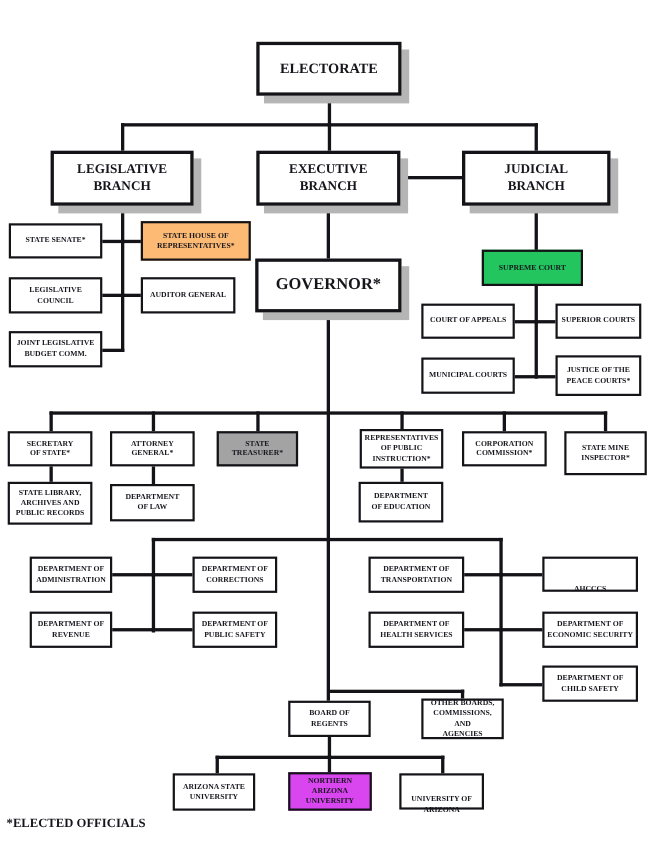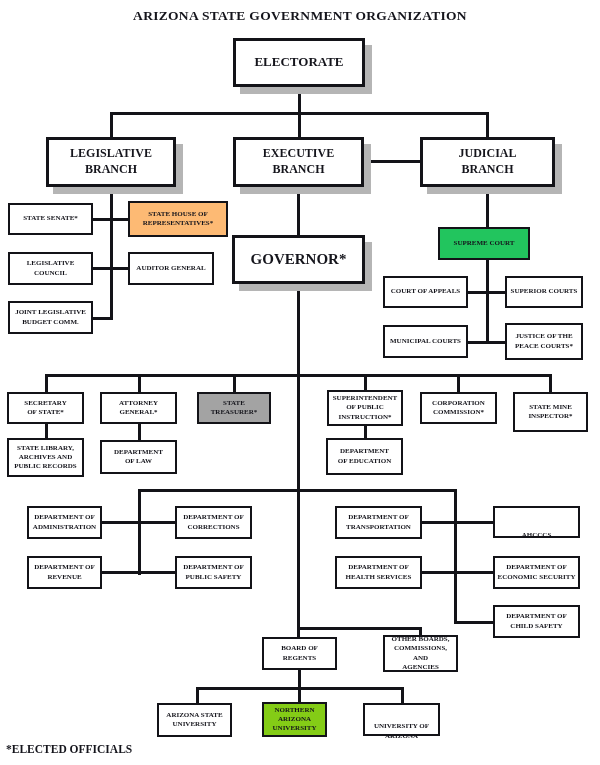--- a/index.html
+++ b/index.html
@@ -53,21 +53,20 @@
   .seg {
     position: absolute;
     background: #131318;
     z-index: 1;
   }
 </style>
 </head>
 <body>
 
 <div id="canvas">
-  <div id="chart-title">ARIZONA STATE GOVERNMENT ORGANIZATION</div>
   <div id="chart-footnote">*ELECTED OFFICIALS</div>
   <div id="chart-body">
       <div class="seg" style="left: 297.5px; top: 85.5px; width: 3px; height: 29px; background: rgb(19, 19, 24);"></div>
       <div class="seg" style="left: 109.5px; top: 111.5px; width: 379px; height: 3px; background: rgb(19, 19, 24);"></div>
       <div class="seg" style="left: 109.5px; top: 111.5px; width: 3px; height: 27px; background: rgb(19, 19, 24);"></div>
       <div class="seg" style="left: 297.5px; top: 111.5px; width: 3px; height: 27px; background: rgb(19, 19, 24);"></div>
       <div class="seg" style="left: 485.5px; top: 111.5px; width: 3px; height: 27px; background: rgb(19, 19, 24);"></div>
       <div class="seg" style="left: 362.5px; top: 159.5px; width: 59px; height: 3px; background: rgb(19, 19, 24);"></div>
       <div class="seg" style="left: 109.5px; top: 185.5px; width: 3px; height: 134px; background: rgb(19, 19, 24);"></div>
       <div class="seg" style="left: 91.5px; top: 217.5px; width: 21px; height: 3px; background: rgb(19, 19, 24);"></div>
@@ -170,21 +169,21 @@
       </div>
       <div class="node small" style="left: 100px; top: 392px; width: 77px; height: 32px; border-color: rgb(19, 19, 24); background: rgb(255, 255, 255);">
         <span class="lbl" style="font-size: 7px; color: rgb(21, 21, 28);">ATTORNEY
 GENERAL*</span>
       </div>
       <div class="node small" style="left: 197px; top: 392px; width: 74px; height: 32px; border-color: rgb(19, 19, 24); background: #a3a3a3;">
         <span class="lbl" style="font-size: 7px; color: rgb(21, 21, 28);">STATE
 TREASURER*</span>
       </div>
       <div class="node small" style="left: 327px; top: 390px; width: 76px; height: 36px; border-color: rgb(19, 19, 24); background: rgb(255, 255, 255);">
-        <span class="lbl" style="font-size: 7px; color: rgb(21, 21, 28);">SUPERINTENDENT
+        <span class="lbl" style="font-size: 7px; color: rgb(21, 21, 28);">REPRESENTATIVES
 OF PUBLIC
 INSTRUCTION*</span>
       </div>
       <div class="node small" style="left: 420px; top: 392px; width: 77px; height: 32px; border-color: rgb(19, 19, 24); background: rgb(255, 255, 255);">
         <span class="lbl" style="font-size: 7px; color: rgb(21, 21, 28);">CORPORATION
 COMMISSION*</span>
       </div>
       <div class="node small" style="left: 513px; top: 392px; width: 75px; height: 40px; border-color: rgb(19, 19, 24); background: rgb(255, 255, 255);">
         <span class="lbl" style="font-size: 7px; color: rgb(21, 21, 28);">STATE MINE
 INSPECTOR*</span>
@@ -243,21 +242,21 @@
       </div>
       <div class="node small" style="left: 383px; top: 635px; width: 75px; height: 37px; border-color: rgb(19, 19, 24); background: rgb(255, 255, 255);">
         <span class="lbl" style="font-size: 7px; color: rgb(21, 21, 28);">OTHER BOARDS,
 COMMISSIONS, AND
 AGENCIES</span>
       </div>
       <div class="node small" style="left: 157px; top: 703px; width: 75px; height: 34px; border-color: rgb(19, 19, 24); background: rgb(255, 255, 255);">
         <span class="lbl" style="font-size: 7px; color: rgb(21, 21, 28);">ARIZONA STATE
 UNIVERSITY</span>
       </div>
-      <div class="node small" style="left: 262px; top: 702px; width: 65px; height: 35px; border-color: rgb(19, 19, 24); background: #84cc16;">
+      <div class="node small" style="left: 262px; top: 702px; width: 76px; height: 35px; border-color: rgb(19, 19, 24); background: #d946ef;">
         <span class="lbl" style="font-size: 7px; color: rgb(21, 21, 28);">NORTHERN
 ARIZONA
 UNIVERSITY</span>
       </div>
       <div class="node small" style="left: 363px; top: 703px; width: 77px; height: 33px; border-color: rgb(19, 19, 24); background: rgb(255, 255, 255);">
         <span class="lbl" style="font-size: 7px; color: rgb(21, 21, 28); margin-top: 24px;">UNIVERSITY OF
 ARIZONA</span>
       </div>
     </div>
 </div>

